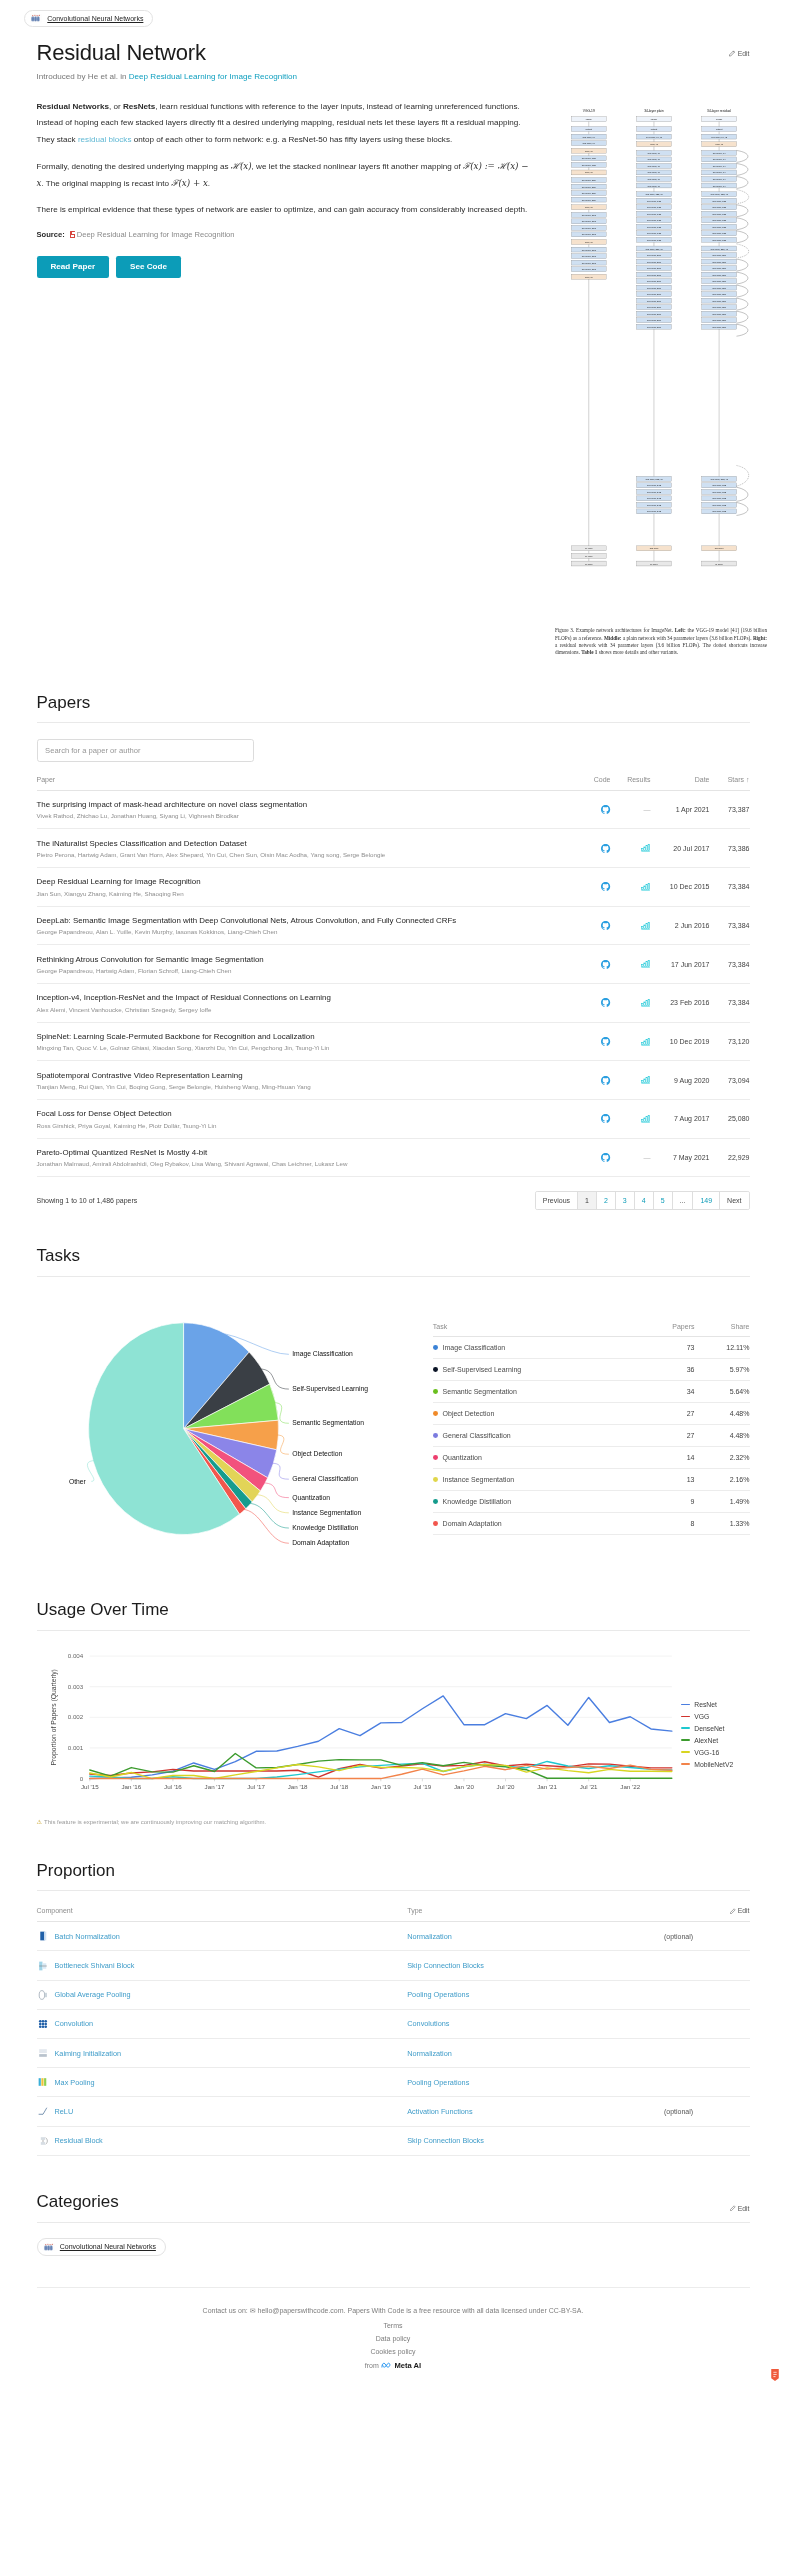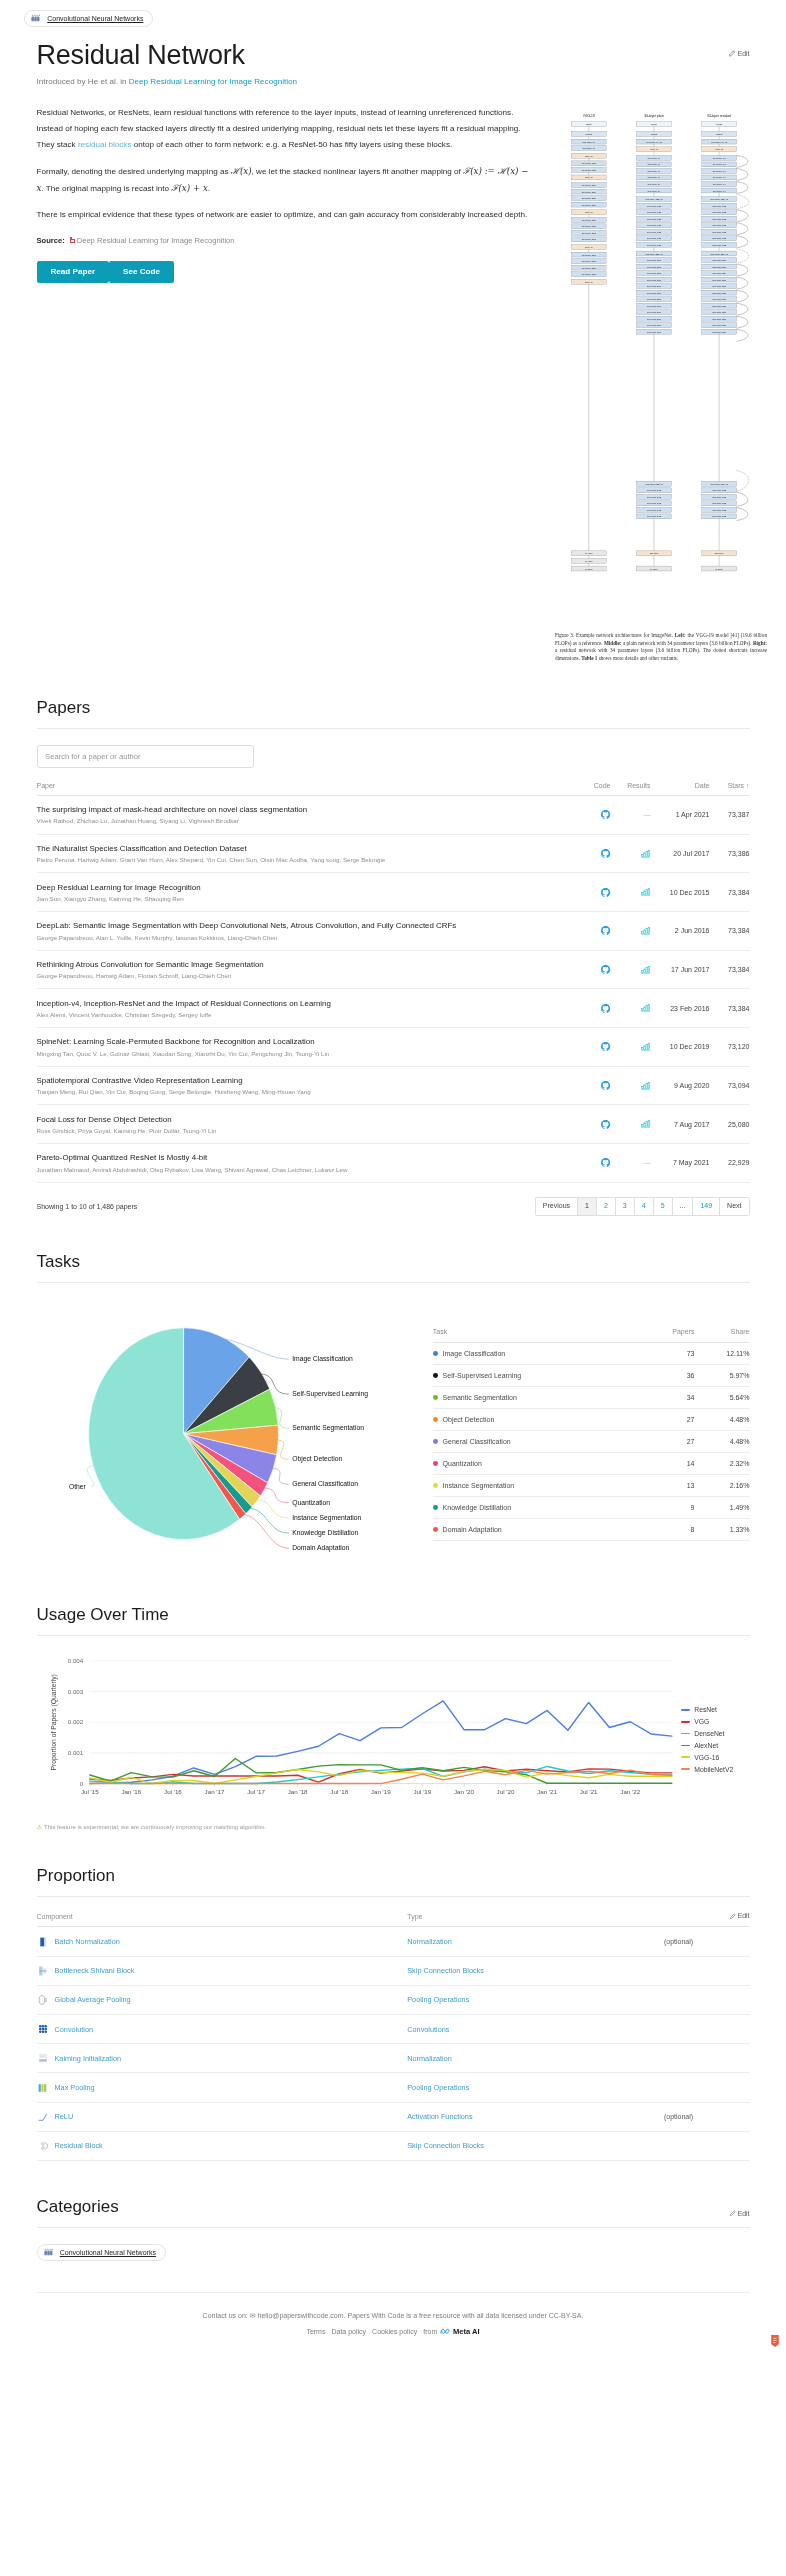--- a/index.html
+++ b/index.html
@@ -22,48 +22,48 @@
     padding:3.3px 8.7px 3.3px 5.4px; background:#fff;
     font-size:7px; color:#222;
   }
   .pill .thumb {
     width:12px; height:8.7px; border-radius:1.1px; overflow:hidden;
     background:#fff; display:block; flex:0 0 auto;
   }
   
   .title-row { display:flex; align-items:flex-start; justify-content:space-between; }
   h1.page-title {
-    font-size:27px; font-weight:400; letter-spacing:-0.2px;
+    font-size:22px; font-weight:400; letter-spacing:-0.2px;
     margin:14px 0 0 0; line-height:1.05; color:#1c1c1c;
   }
   .edit-link {
     display:inline-flex; align-items:center; gap:2.2px;
     font-size:6.8px; color:#555; text-decoration:none; margin-top:23px;
     white-space:nowrap;
   }
   .subtitle { font-size:8.1px; color:#777; margin:7.6px 0 0 0; }
   .subtitle a { color:#0f9fbf; text-decoration:none; }
 
   
   .intro { display:flex; gap:18.5px; margin-top:18.5px; align-items:flex-start; }
   .intro-left { width:500px; flex:0 0 500px; }
   .intro-right { flex:1 1 auto; padding-top:7.6px; }
   .body-p { font-size:8.1px; line-height:2.0; color:#2c2c2c; margin:0 0 9.8px 0; }
   .body-p a { color:#5fb8d4; text-decoration:none; }
-  .body-p b { font-weight:400; }
+  .body-p b { font-weight:700; }
   .math { font-family:"DejaVu Serif", serif; font-style:italic; font-size:8.7px; }
   .source-line { font-size:7.6px; color:#3c3c3c; margin-top:12px; }
   .source-line .src-lbl { font-weight:600; color:#2b2b2b; }
   .source-line a { color:#8a8a8a; text-decoration:none; margin-left:3.3px; }
   .doc-ico { display:inline-block; width:4.9px; height:6.5px; border:0.7px solid #d6453d;
              border-radius:0.5px; position:relative; vertical-align:-0.5px; margin-right:1.6px;}
   .doc-ico:after{content:"";position:absolute;right:-0.5px;top:-0.5px;width:2.2px;height:2.2px;
                  background:#fff;border-left:0.7px solid #d6453d;border-bottom:0.7px solid #d6453d;
                  transform:rotate(0deg);}
-  .btn-row { margin-top:16.3px; display:flex; }
+  .btn-row { margin-top:16.3px; display:flex; gap:7px; }
   .btn {
     background:#0c9cb8; color:#fff; border:none; border-radius:2.2px;
     font-size:8.1px; font-weight:700; padding:6.5px 14px; cursor:pointer;
     font-family:"Liberation Sans", sans-serif;
   }
 
   
   .figure-box { width:212px; }
   .fig-canvas { width:212px; height:516px; position:relative; }
   .fig-cap { font-size:5.2px; line-height:1.42; color:#333; margin-top:4.3px;
@@ -151,21 +151,21 @@
   .col-comp { width:52%; }
   .col-type { width:36%; }
 
   
   .cat-pill-row { margin-top:16.3px; }
 
   
   .footer { margin-top:31.5px; border-top:0.5px solid #ececec; padding:18.5px 0 16.3px 0; text-align:center; }
   .f1 { font-size:7px; color:#7d7d7d; }
   .f1 a { color:#7d7d7d; text-decoration:none; }
-  .f2 { margin-top:7.6px; font-size:7px; color:#7d7d7d; display:flex; gap:6px; justify-content:center; align-items:center; }
+  .f2 { margin-top:7.6px; font-size:7px; color:#7d7d7d; display:flex; gap:6px; justify-content:center; align-items:center;flex-direction:column; }
   .f2 a { color:#7d7d7d; text-decoration:none; }
   .meta-wrap { display:inline-flex; align-items:center; gap:2.7px; }
   .meta-txt { color:#1a1a1a; font-weight:700; font-size:7.6px; }
   .corner-badge { position:absolute; right:5.4px; bottom:4.3px; width:12px; height:14px; }
 </style>
 </head>
 <body>
 
 <div class="page">
 

